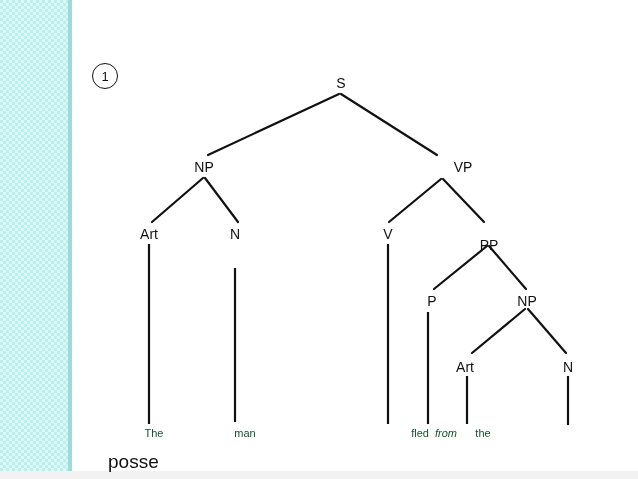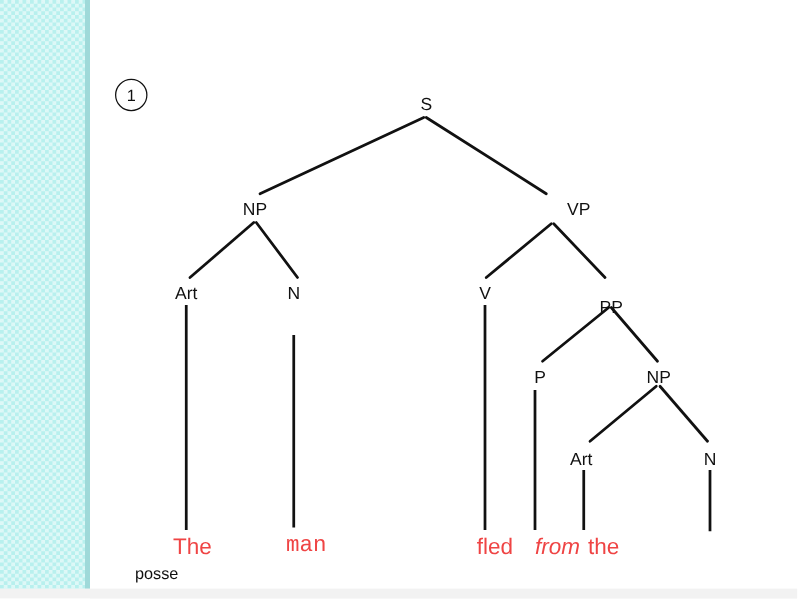--- a/index.html
+++ b/index.html
@@ -93,31 +93,31 @@
   .tree-label {
     position: absolute;
     font-size: 14px;
     color: #111111;
     white-space: nowrap;
     transform: translateX(-50%);
     line-height: 1;
   }
   .terminal-word {
     position: absolute;
-    font-size: 18px;
-    color: #ef4444;
+    font-size: 11px;
+    color: #14532d;
     white-space: nowrap;
     transform: translateX(-50%);
     line-height: 1;
   }
   #wrapped-word {
     position: absolute;
     left: 108px;
     top: 452px;
-    font-size: 13px;
+    font-size: 19px;
     color: #111111;
     white-space: nowrap;
     line-height: 1;
   }
 </style>
 </head>
 <body>
 
 <div id="slide">
 
@@ -162,21 +162,21 @@
       <div class="tree-label" style="left: 235px; top: 227px;">N</div>
       <div class="tree-label" style="left: 388px; top: 227px;">V</div>
       <div class="tree-label" style="left: 489px; top: 238px;">PP</div>
       <div class="tree-label" style="left: 432px; top: 294px;">P</div>
       <div class="tree-label" style="left: 527px; top: 294px;">NP</div>
       <div class="tree-label" style="left: 465px; top: 360px;">Art</div>
       <div class="tree-label" style="left: 568px; top: 360px;">N</div>
     </div>
   <div id="tree-terminals">
       <div class="terminal-word" style="left: 154px; top: 428px;">The</div>
-      <div class="terminal-word" style="left: 245px; top: 428px; font-family: Liberation Mono, monospace;">man</div>
-      <div class="terminal-word" style="left: 396px; top: 428px;">fled</div>
+      <div class="terminal-word" style="left: 245px; top: 428px;">man</div>
+      <div class="terminal-word" style="left: 420px; top: 428px;">fled</div>
       <div class="terminal-word" style="left: 446px; top: 428px; font-style: italic;">from</div>
       <div class="terminal-word" style="left: 483px; top: 428px;">the</div>
     </div>
 
   <div id="wrapped-word">posse</div>
 
 </div>
 
 </body></html>

